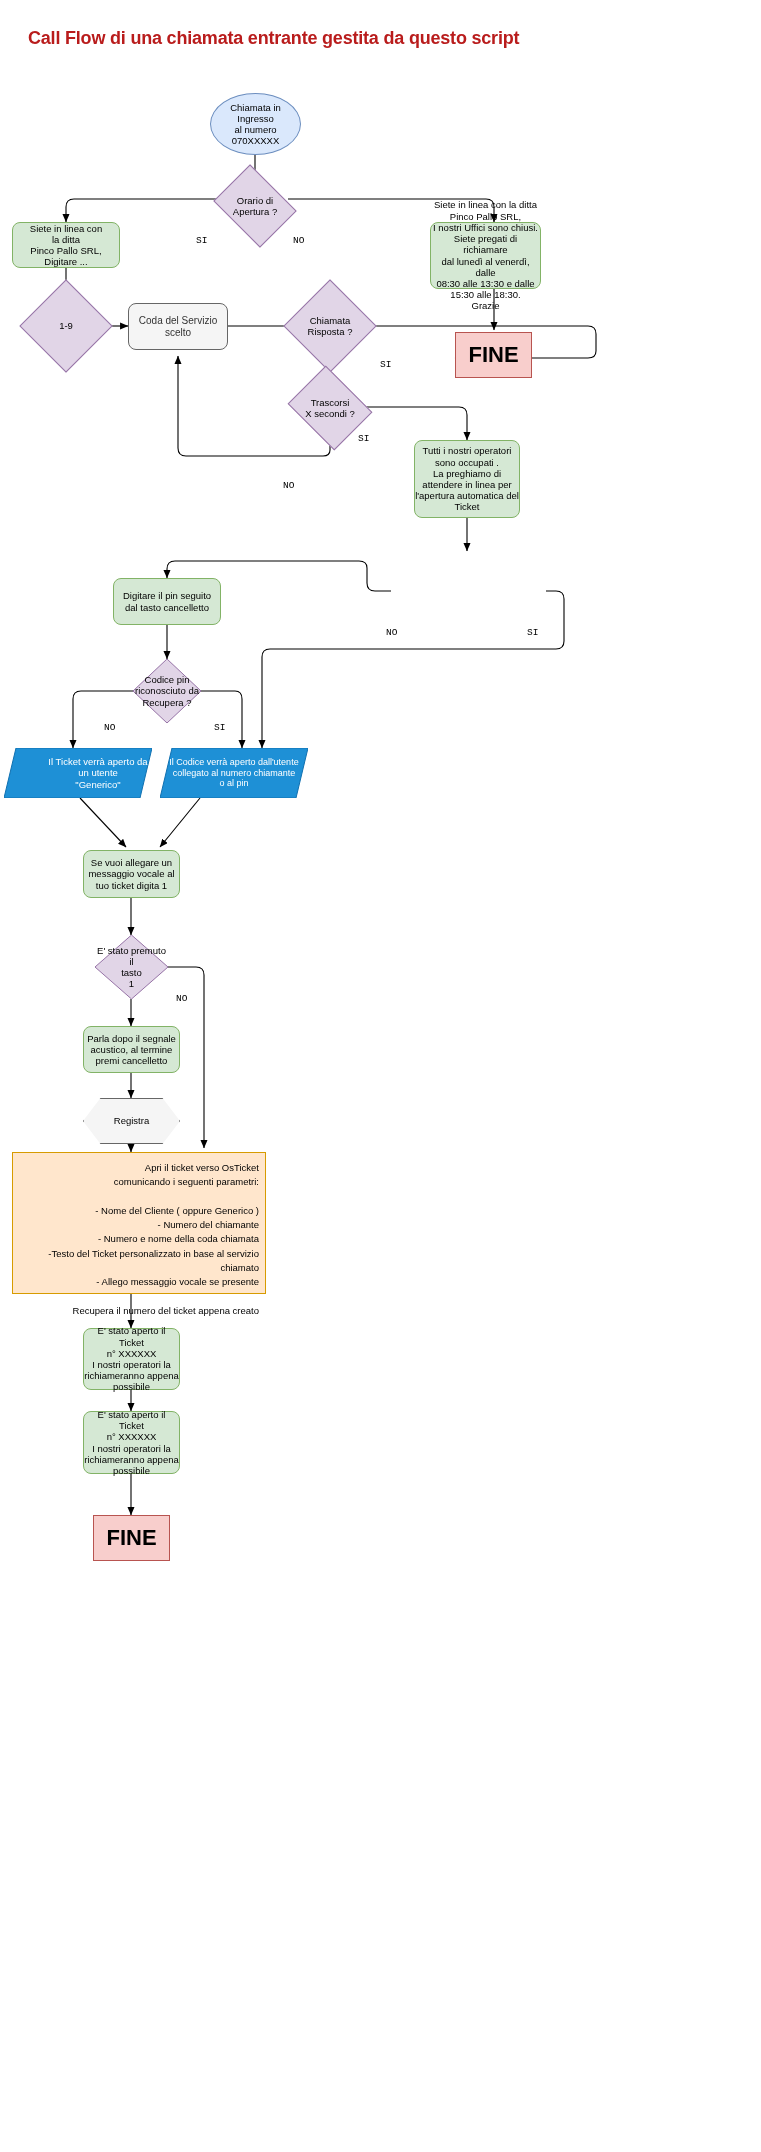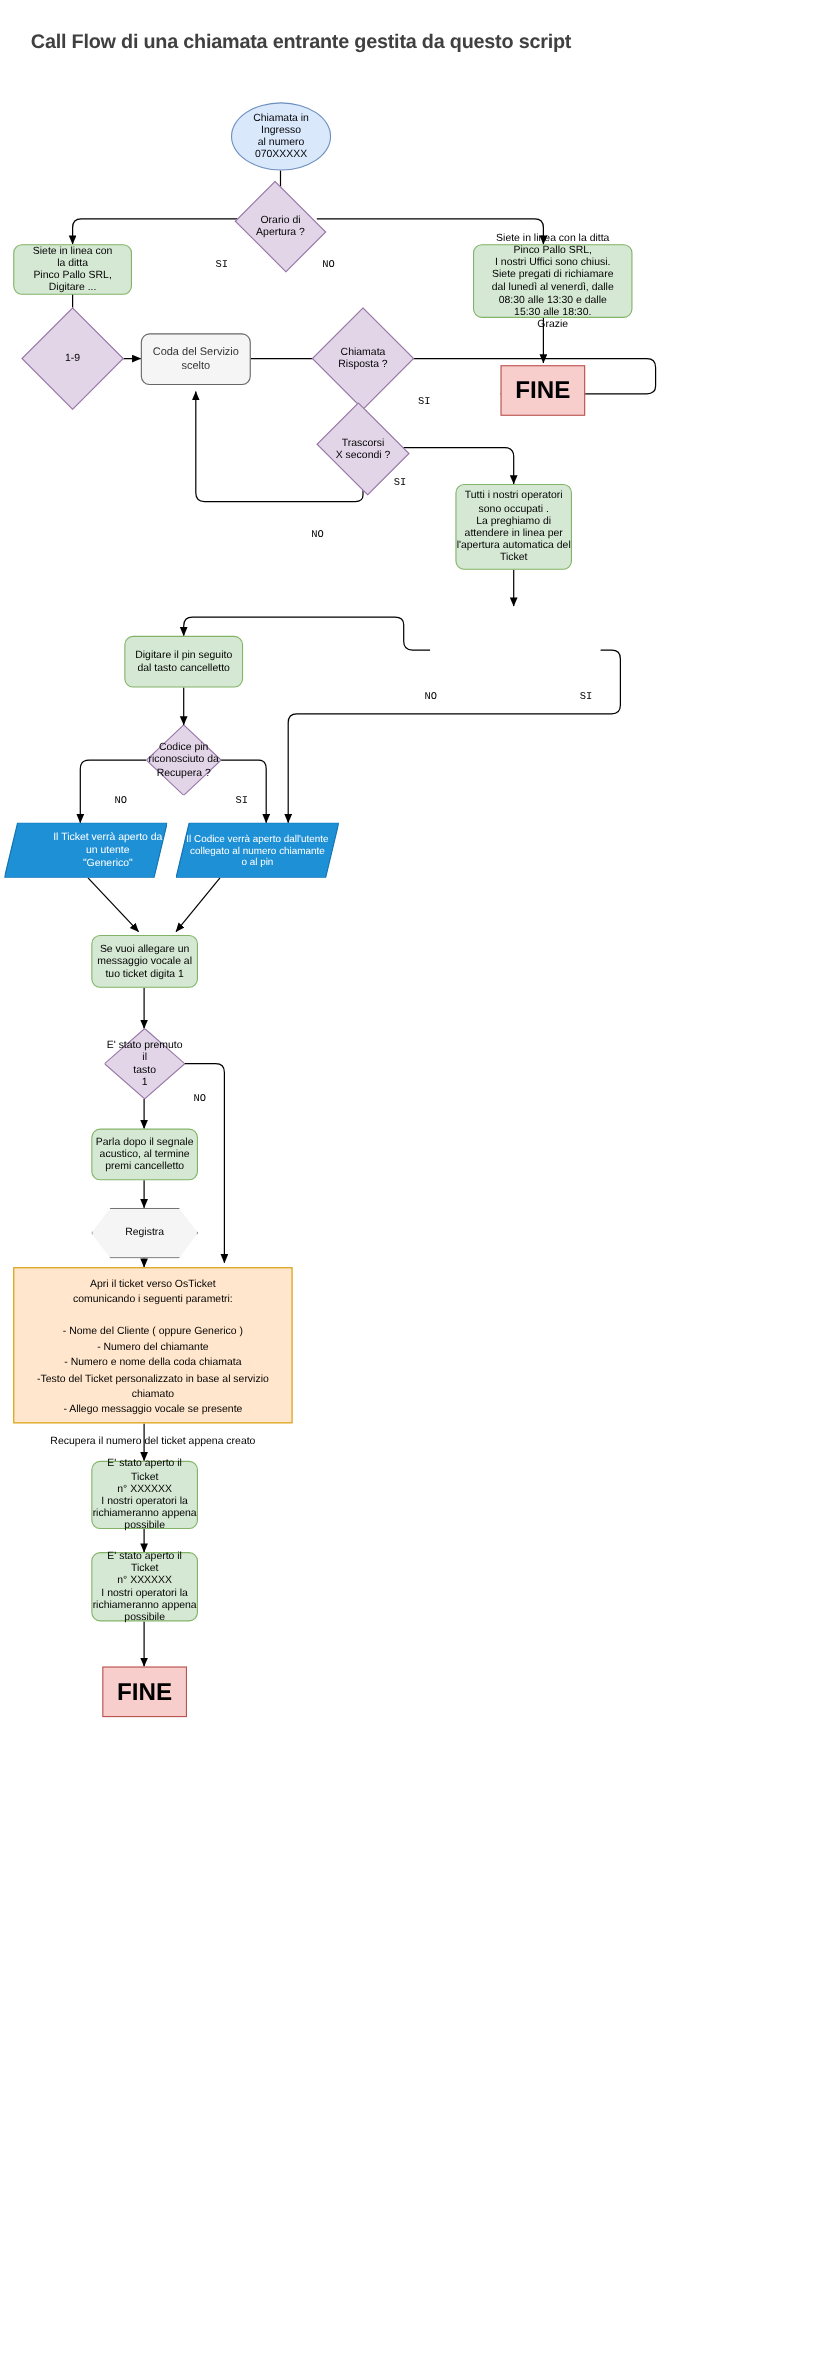--- a/index.html
+++ b/index.html
@@ -6,21 +6,21 @@
   body{
     width:761px;height:2152px;background:#ffffff;
     font-family:"Liberation Sans", sans-serif;
     position:relative;overflow:hidden;
   }
   #canvas{position:absolute;left:0;top:0;width:761px;height:2152px;}
   svg.edges{position:absolute;left:0;top:0;width:761px;height:2152px;pointer-events:none;}
 
   .title{
     position:absolute;left:28px;top:28px;width:700px;
-    font-size:18px;font-weight:bold;color:#404040;
+    font-size:18px;font-weight:bold;color:#b91c1c;
     letter-spacing:-0.2px;
   }
 
   .node{position:absolute;box-sizing:border-box;display:flex;align-items:center;justify-content:center;text-align:center;}
   .node .lbl{white-space:pre-line;line-height:1.18;}
 
   
   .ellipse{
     background:#dae8fc;border:1px solid #6c8ebf;border-radius:50%;
     font-size:9.5px;color:#000;
@@ -57,21 +57,21 @@
     background:#f8cecc;border:1px solid #b85450;
     font-size:22px;font-weight:bold;color:#000;
   }
   
   .yellow{
     background:#ffe6cc;border:1px solid #d79b00;
     font-size:9.5px;color:#000;
     align-items:flex-start;justify-content:flex-start;text-align:left;
     padding:8px 6px;
   }
-  .yellow .lbl{text-align:center;line-height:1.5;}
+  .yellow .lbl{text-align:right;line-height:1.5;}
   
   .hex{background:transparent;font-size:9.5px;color:#000;}
   .hexshape{position:absolute;inset:0;background:#f5f5f5;border:1px solid #666;
     clip-path:polygon(18% 0%,82% 0%,100% 50%,82% 100%,18% 100%,0% 50%);}
   .hex .lbl{position:relative;z-index:2;}
 
   .edgelabel{
     position:absolute;font-size:9.5px;color:#000;
     font-family:Liberation Mono, monospace;white-space:nowrap;margin-top:44px;
   }
@@ -161,21 +161,21 @@
   <div class="edgelabel" style="left:196px;top:191px;">SI</div>
   <div class="edgelabel" style="left:293px;top:191px;">NO</div>
 
   <div class="node green" style="left:12px;top:222px;width:108px;height:46px;">
     <span class="lbl">Siete in linea con
 la ditta
 Pinco Pallo SRL,
 Digitare ...</span>
   </div>
 
-  <div class="node green" style="left:430px;top:222px;width:145px;height:67px;">
+  <div class="node green" style="left:430px;top:222px;width:111px;height:67px;">
     <span class="lbl">Siete in linea con la ditta
 Pinco Pallo SRL,
 I nostri Uffici sono chiusi.
 Siete pregati di richiamare
 dal lunedì al venerdì, dalle
 08:30 alle 13:30 e dalle
 15:30 alle 18:30.
 Grazie</span>
   </div>
 

